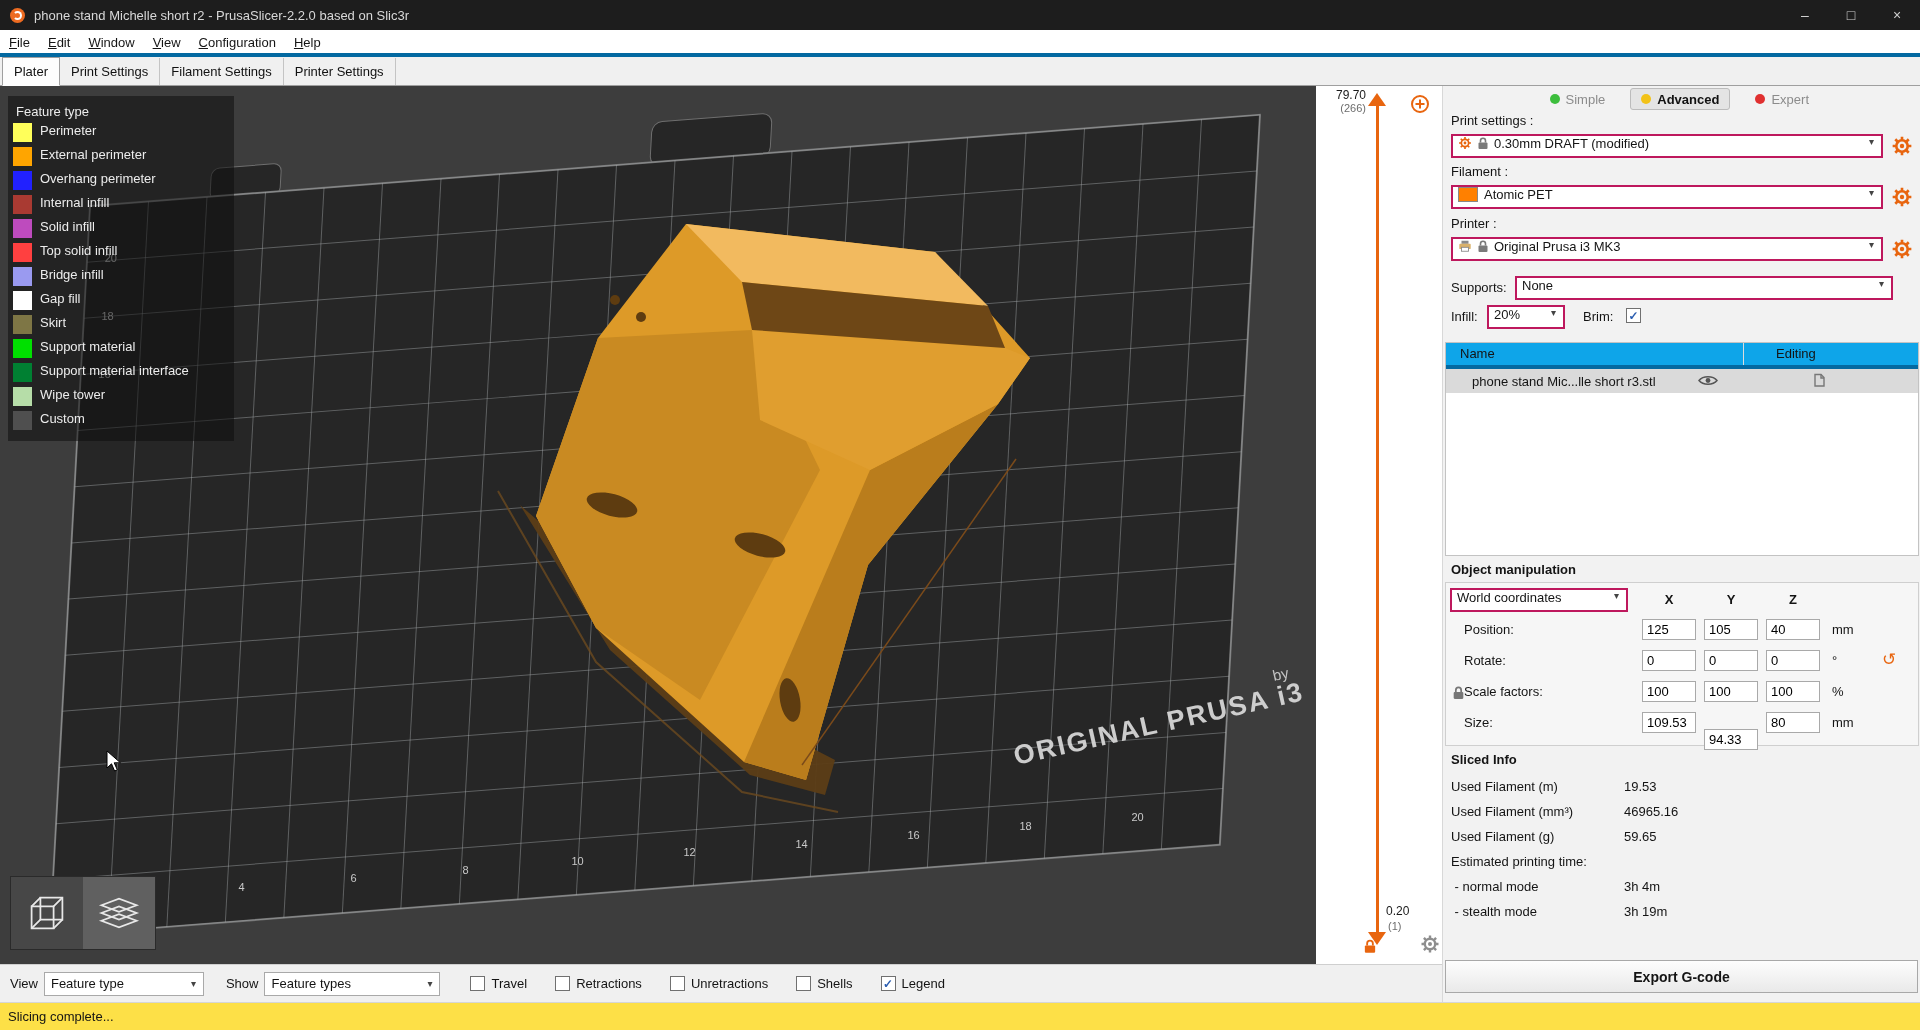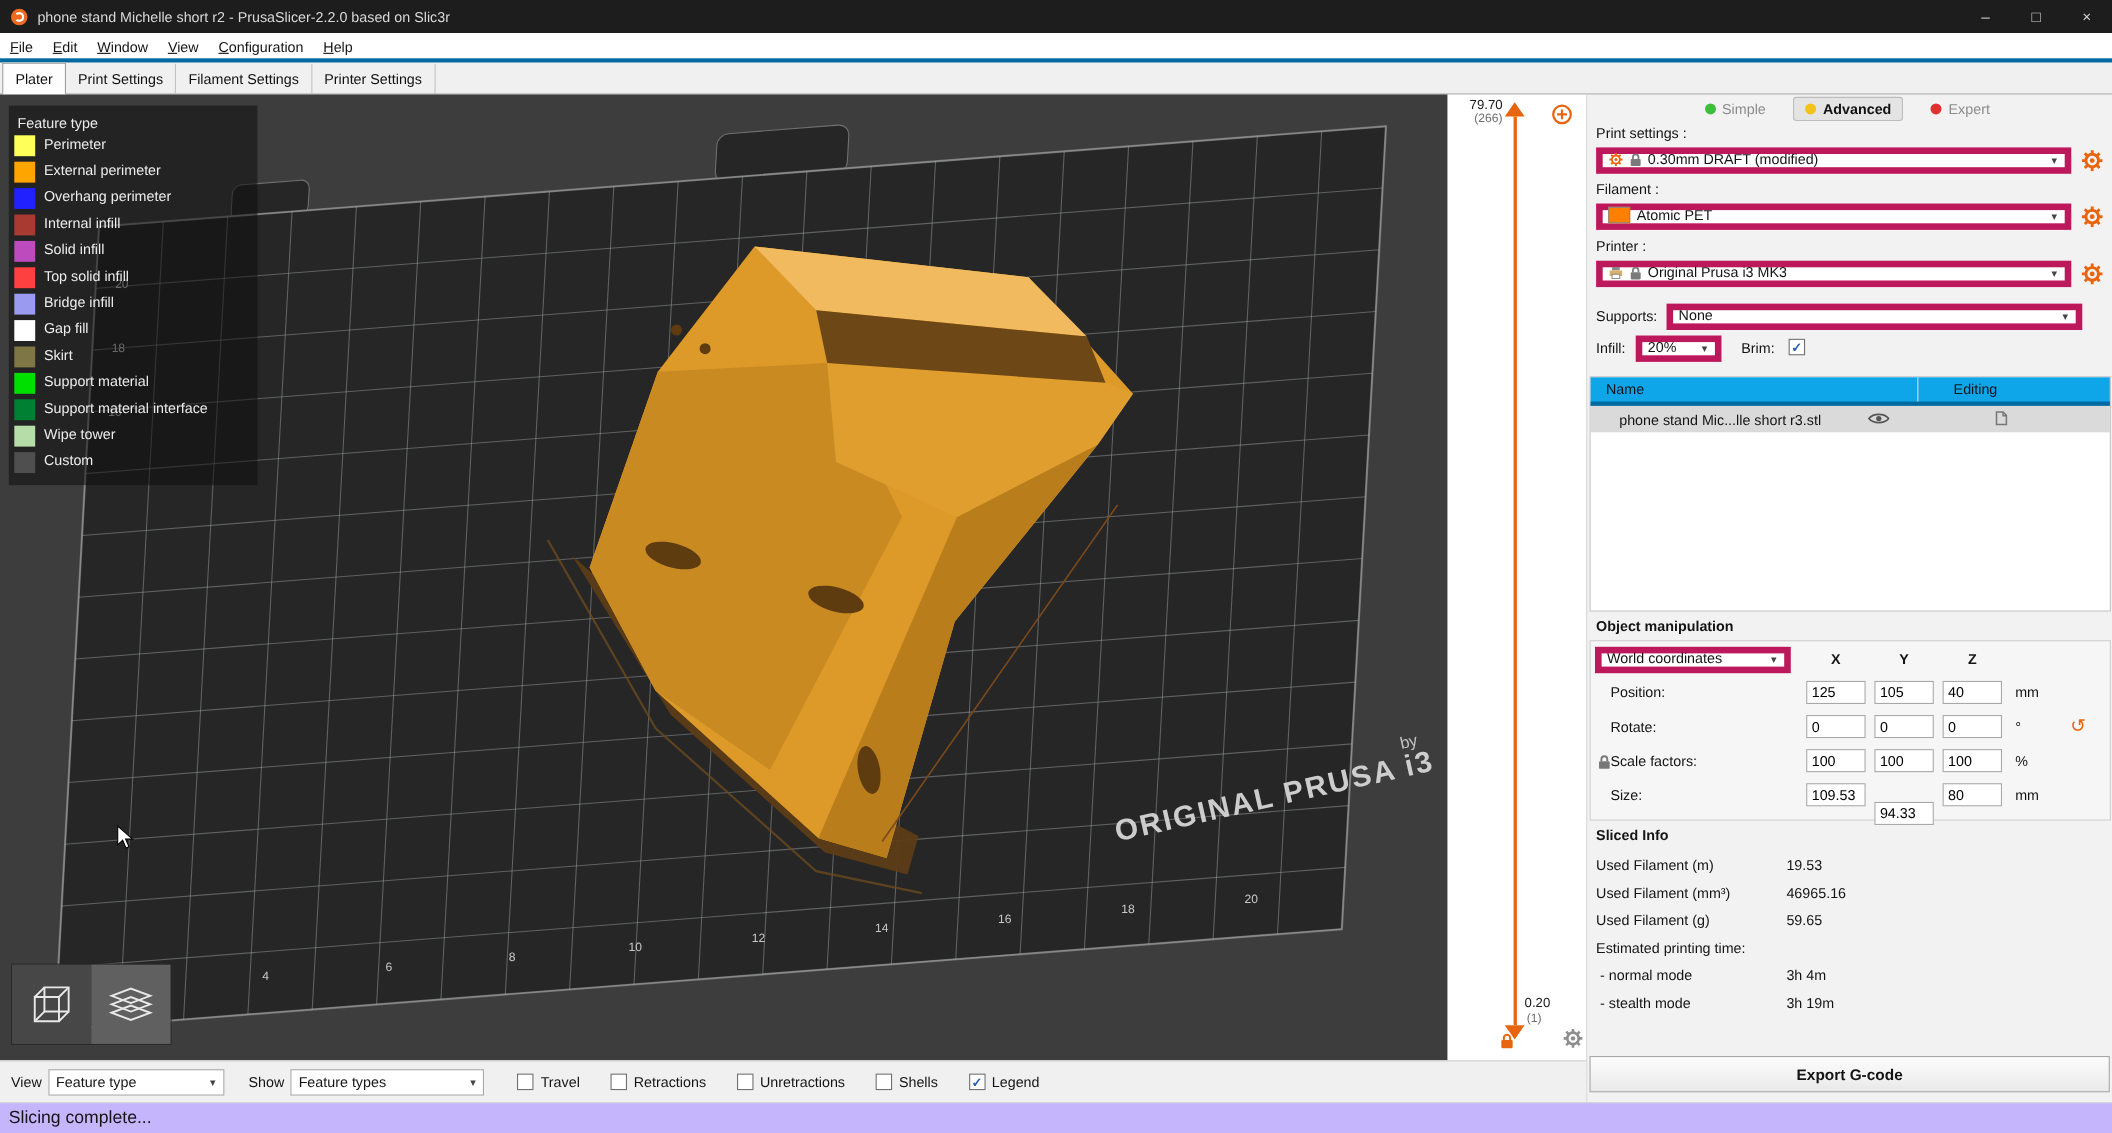--- a/index.html
+++ b/index.html
@@ -48,21 +48,21 @@
   .ls-lock{position:absolute;left:46px;top:852px;width:16px;height:16px;color:#E8650F;}
   .ls-gear{position:absolute;right:2px;top:848px;width:20px;height:20px;color:#8e8e8e;}
   
   .rpanel{position:absolute;left:1442px;top:86px;width:478px;height:916px;background:#f2f2f2;
           border-left:1px solid #d8d8d8;box-sizing:border-box;font-size:13px;color:#141414;}
   .mode-row{position:absolute;right:100px;top:2px;display:flex;gap:14px;height:22px;}
   .mode-btn{display:flex;align-items:center;gap:6px;padding:0 10px;border-radius:3px;color:#8c8c8c;border:1px solid transparent;}
   .mode-btn.active{background:#e4e4e4;border:1px solid #bcbcbc;color:#111;font-weight:bold;}
   .mode-dot{width:10px;height:10px;border-radius:50%;flex:none;}
   .plabel{position:absolute;left:8px;}
-  .combo{position:absolute;height:24px;background:#fff;border:6px solid #be185d;display:flex;align-items:flex-end;
+  .combo{position:absolute;height:24px;background:#fff;border:2px solid #be185d;display:flex;align-items:flex-start;
          padding:0 2px 0 5px;box-sizing:border-box;}
   .combo-text{font-size:13px;white-space:nowrap;overflow:hidden;}
   .combo-arrow{margin-left:auto;color:#444;font-size:10px;width:15px;text-align:center;flex:none;}
   .c-ps{left:8px;top:48px;width:432px;}
   .c-fil{left:8px;top:99px;width:432px;}
   .c-pr{left:8px;top:151px;width:432px;}
   .c-sup{left:72px;top:190px;width:378px;}
   .c-inf{left:44px;top:219px;width:78px;}
   .gear-btn{position:absolute;left:448px;width:22px;height:22px;color:#E8650F;}
   .ic14{width:14px;height:14px;flex:none;margin-right:4px;}
@@ -102,22 +102,22 @@
   
   .toolbar{position:absolute;left:0;top:964px;width:1442px;height:38px;background:#f0f0f0;border-top:1px solid #cfcfcf;
            display:flex;align-items:center;box-sizing:border-box;padding-left:10px;font-size:13px;color:#141414;}
   .tb-label{margin-right:6px;}
   .tb-combo{height:24px;background:#fff;border:1px solid #a9a9a9;display:flex;align-items:center;
             padding:0 2px 0 6px;box-sizing:border-box;}
   .tb-view{width:160px;margin-right:22px;}
   .tb-show{width:176px;margin-right:30px;}
   #tb-checks{display:flex;gap:28px;align-items:center;}
   .tb-check{display:flex;align-items:center;gap:6px;text-align:center;}
-  .statusbar{position:absolute;left:0;top:1002px;width:100%;height:28px;background:#c4b5fd;border-top:1px solid #d6d6d6;
-             display:flex;align-items:center;padding-left:8px;box-sizing:border-box;font-size:16px;color:#141414;}
+  .statusbar{position:absolute;left:0;top:1002px;width:100%;height:28px;background:#fde047;border-top:1px solid #d6d6d6;
+             display:flex;align-items:center;padding-left:8px;box-sizing:border-box;font-size:13px;color:#141414;}
   .hidden-defs{position:absolute;width:0;height:0;overflow:hidden;}
 </style>
 </head>
 <body>
 
 <svg class="hidden-defs" aria-hidden="true">
   <defs>
     <symbol id="ic-gear" viewBox="0 0 20 20">
       <g stroke="currentColor" stroke-width="2.4" fill="none">
         <circle cx="10" cy="10" r="5.2"></circle>

